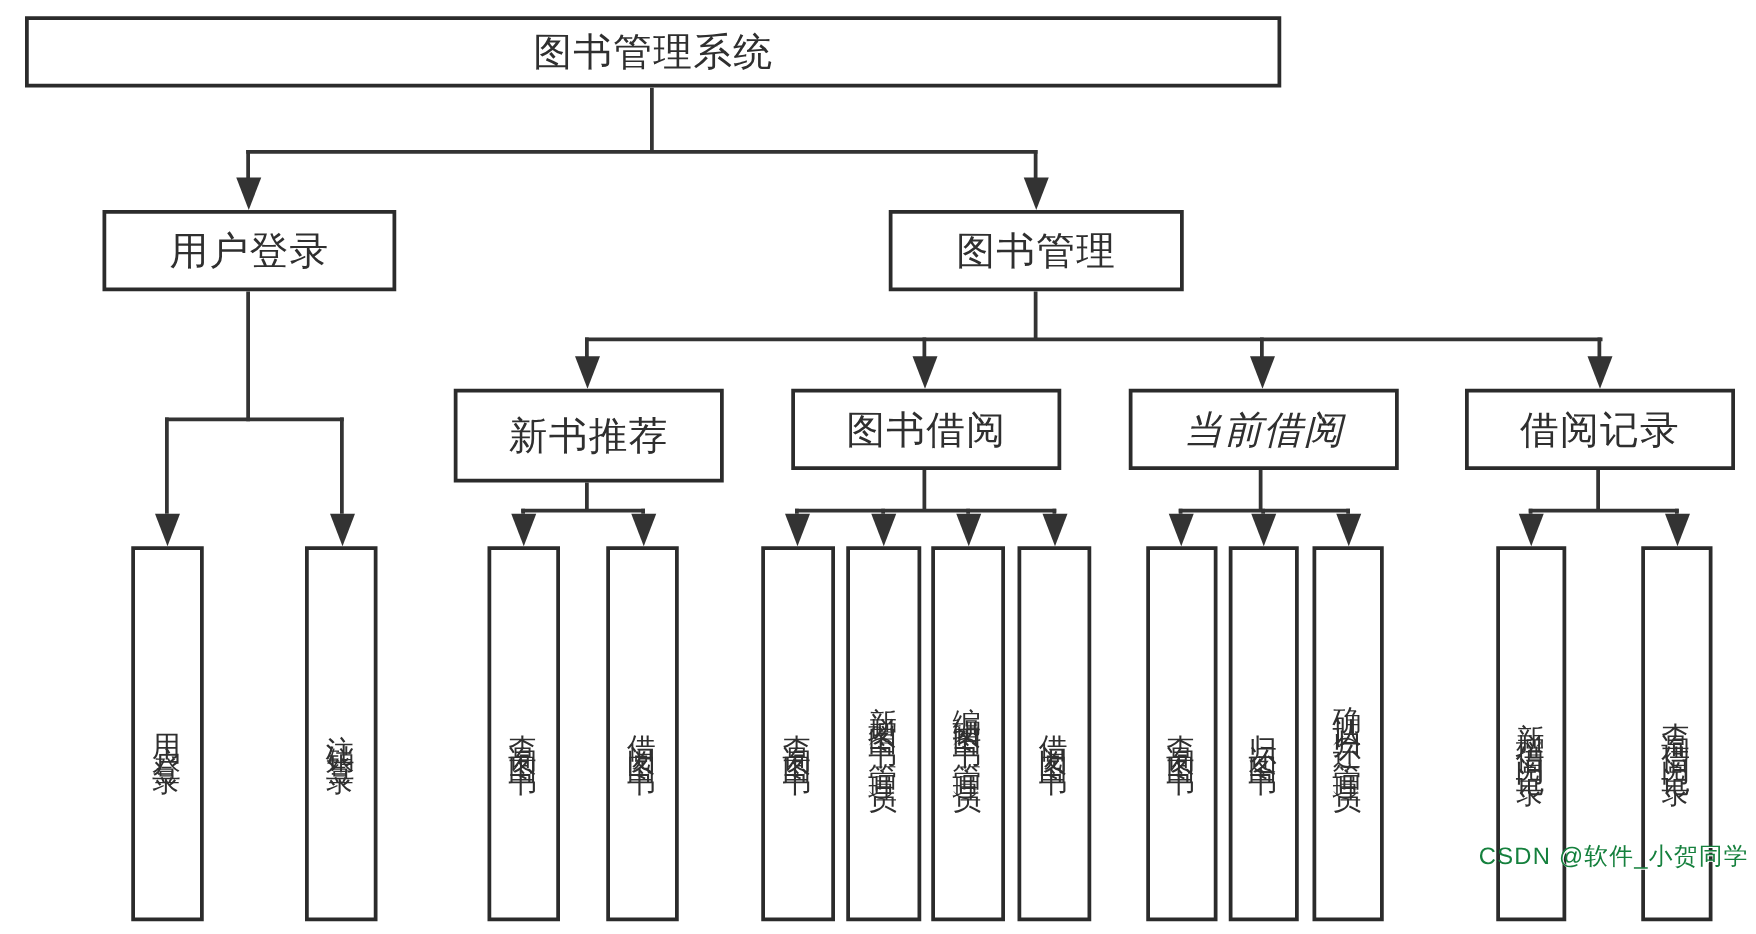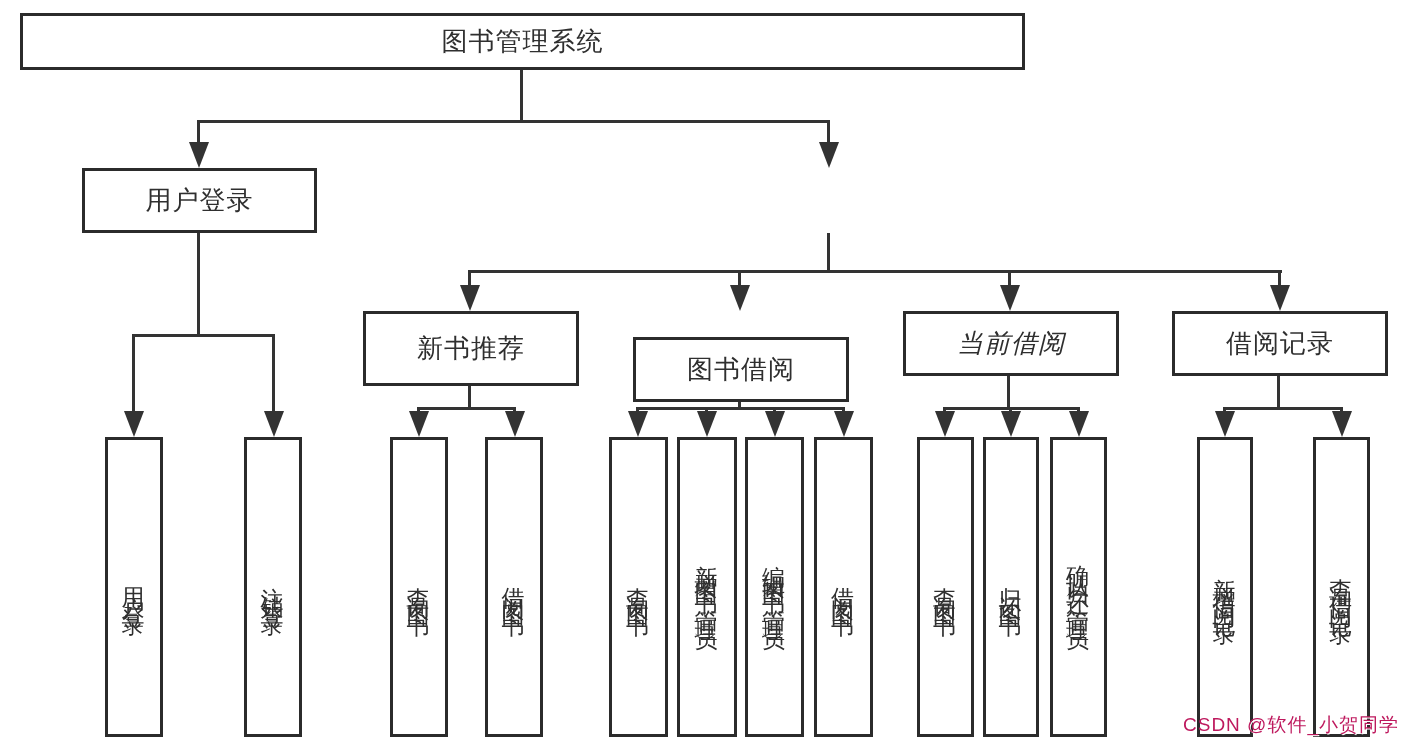--- a/index.html
+++ b/index.html
@@ -12,21 +12,21 @@
     overflow: hidden;
   }
   .box {
     position: absolute;
     box-sizing: border-box;
     border: 3px solid #2b2b2b;
     background: #ffffff;
     display: flex;
     align-items: center;
     justify-content: center;
-    font-size: 26px;
+    font-size: 31px;
     color: #2f2f2f;
     letter-spacing: 1px;
     z-index: 2;
   }
   .leaf {
     position: absolute;
     box-sizing: border-box;
     border: 3px solid #2b2b2b;
     background: #ffffff;
     display: flex;
@@ -56,40 +56,41 @@
     width: 0;
     height: 0;
     border-left: 10px solid transparent;
     border-right: 10px solid transparent;
     border-top: 26px solid #333333;
     z-index: 1;
   }
   #watermark {
     position: absolute;
     left: 1183px;
-    top: 712px;
+    top: 672px;
     font-size: 19px;
-    color: #be185d;
+    color: #15803d;
     text-shadow: 1px 1px 0 #ffffff;
     white-space: nowrap;
     z-index: 3;
     letter-spacing: 1px;
   }
 </style>
 </head>
 <body>
 
 <div id="canvas">
 
   <div class="box" style="left:20px; top:13px; width:1005px; height:57px;">图书管理系统</div>
 
   <div class="box" style="left:82px; top:168px; width:235px; height:65px;">用户登录</div>
+  <div class="box" style="left:711px; top:168px; width:236px; height:65px;">图书管理</div>
 
   <div class="box" style="left:363px; top:311px; width:216px; height:75px;">新书推荐</div>
-  <div class="box" style="left:633px; top:311px; width:216px; height:65px;margin-top:26px;">图书借阅</div>
+  <div class="box" style="left:633px; top:311px; width:216px; height:65px;">图书借阅</div>
   <div class="box" style="left:903px; top:311px; width:216px; height:65px;font-style:italic;">当前借阅</div>
   <div class="box" style="left:1172px; top:311px; width:216px; height:65px;">借阅记录</div>
 
   <div class="leaf" style="left:105px; top:437px; width:58px; height:300px;">用户登录</div>
   <div class="leaf" style="left:244px; top:437px; width:58px; height:300px;">注销登录</div>
   <div class="leaf" style="left:390px; top:437px; width:58px; height:300px;">查询图书</div>
   <div class="leaf" style="left:485px; top:437px; width:58px; height:300px;">借阅图书</div>
   <div class="leaf" style="left:609px; top:437px; width:59px; height:300px;">查询图书</div>
   <div class="leaf" style="left:677px; top:437px; width:60px; height:300px;">新增图书（管理员）</div>
   <div class="leaf" style="left:745px; top:437px; width:59px; height:300px;">编辑图书（管理员）</div>

